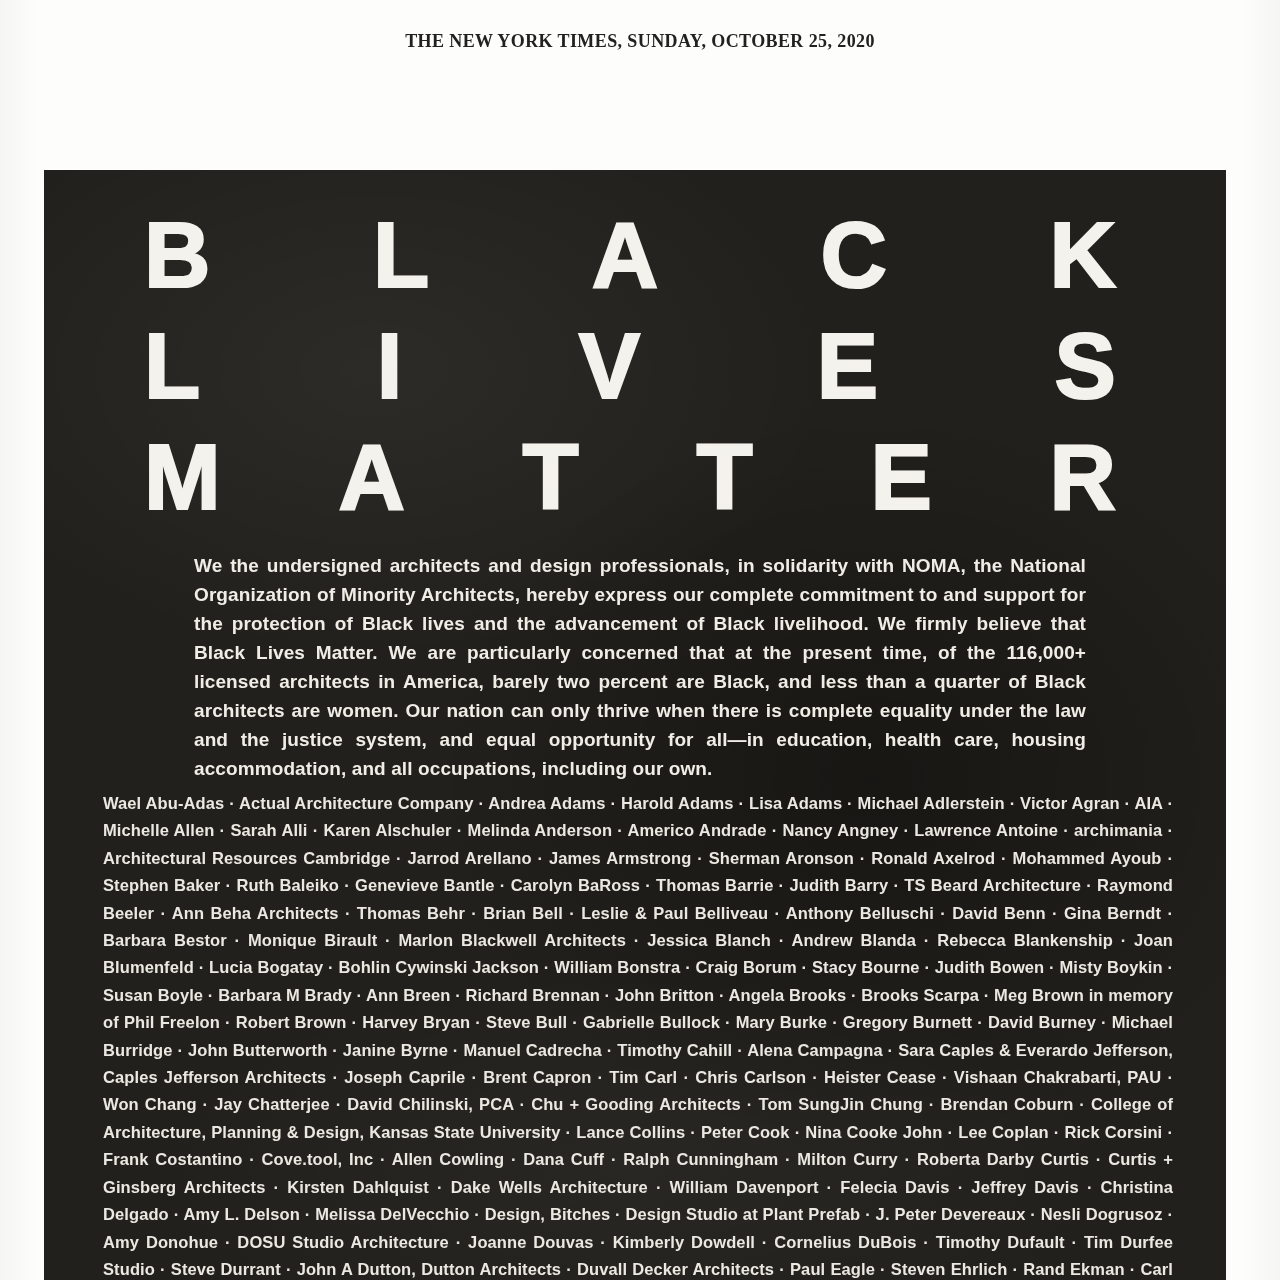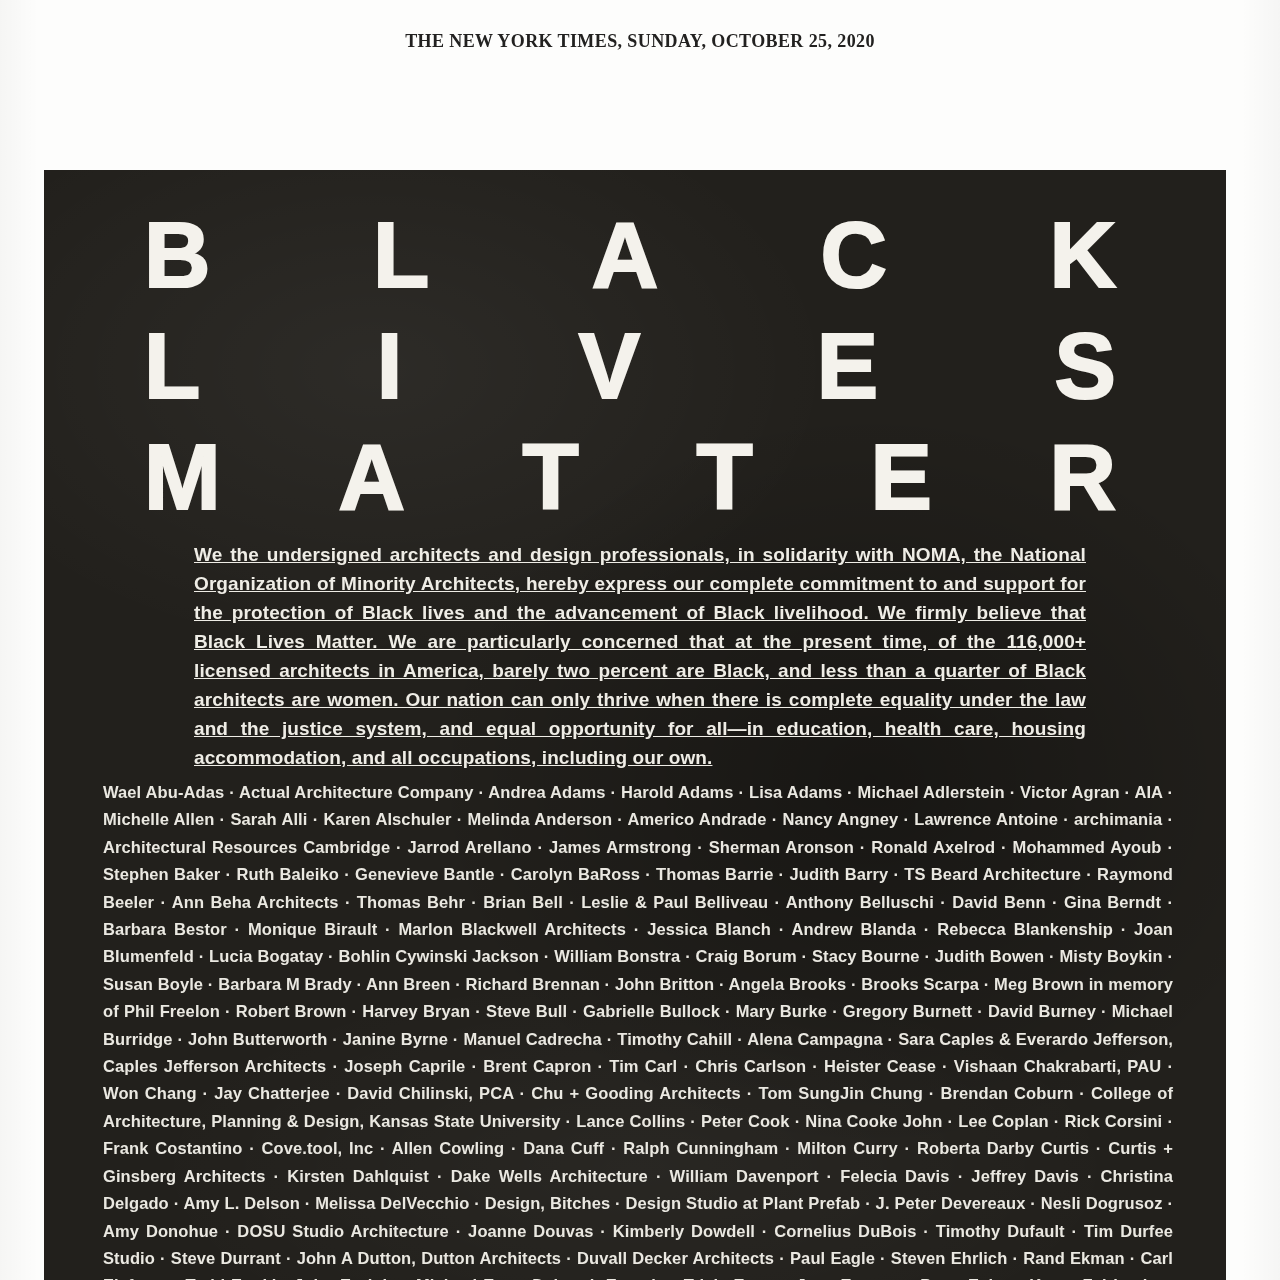--- a/index.html
+++ b/index.html
@@ -56,29 +56,28 @@
     justify-content: space-between;
     align-items: baseline;
     height: 111px;
     line-height: 111px;
     font-size: 92px;
     font-weight: bold;
     color: #f4f2ec;
     -webkit-text-stroke: 2.2px #f4f2ec;
   }
   .statement {
-    margin: 7px 0 0 150px;
+    margin: 18px 0 0 150px;
     width: 892px;
     font-size: 19px;
     line-height: 29px;
     font-weight: bold;
     letter-spacing: 0.1px;
     text-align: justify;
     color: #efede6;
-    text-decoration: underline;
   }
   .names {
     margin: 7px 0 0 59px;
     width: 1070px;
     font-size: 16.5px;
     line-height: 27.4px;
     font-weight: bold;
     letter-spacing: 0.1px;
     text-align: justify;
     text-align-last: justify;

